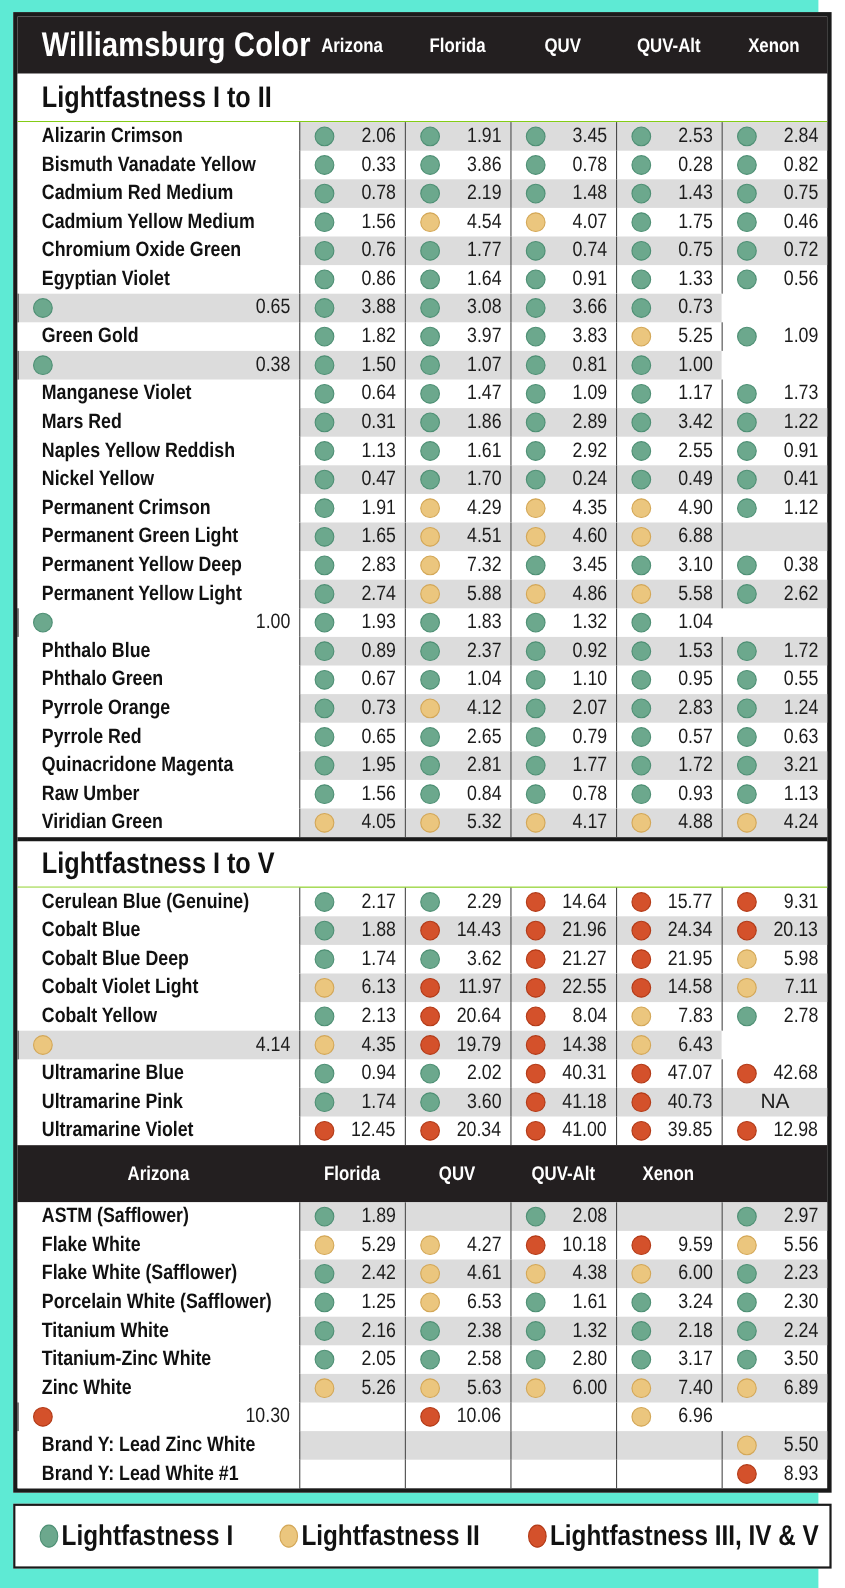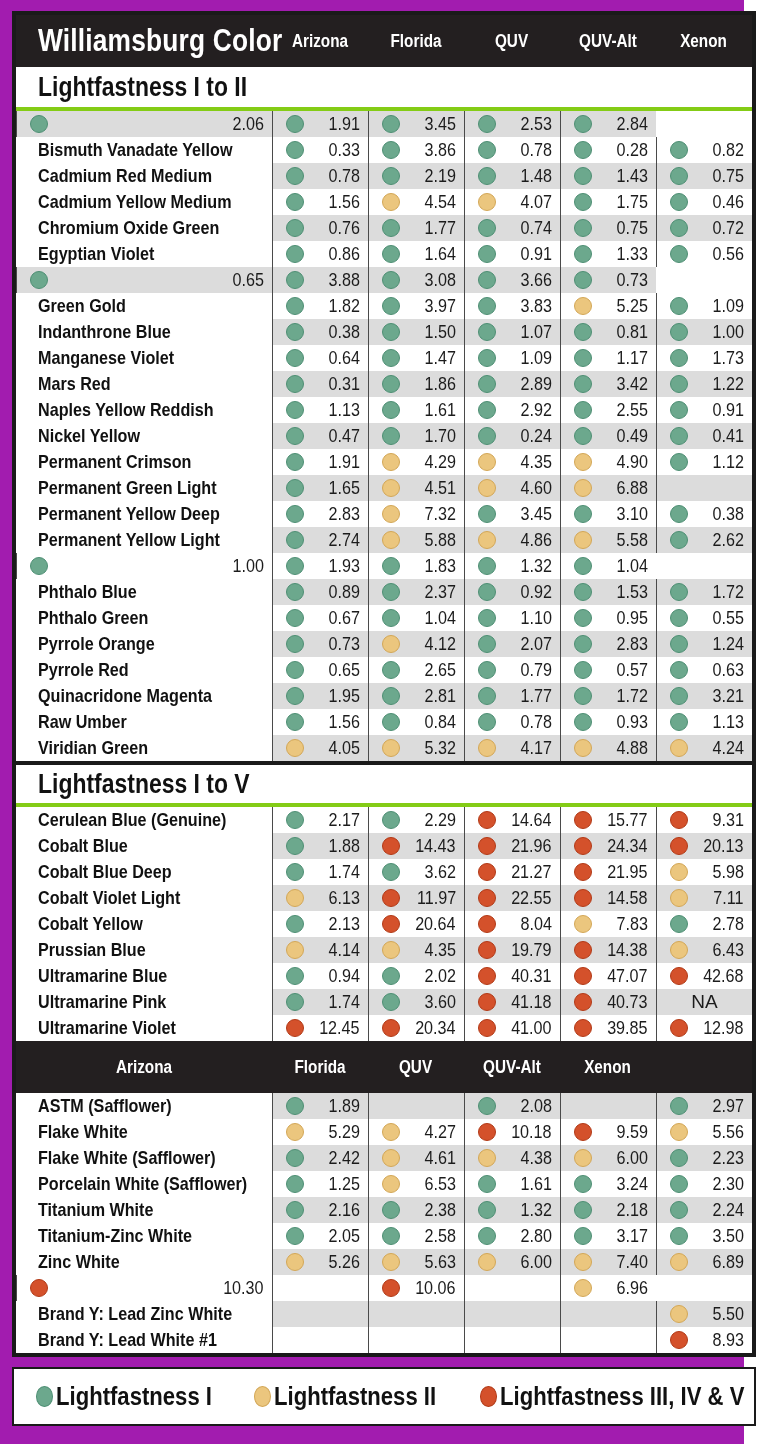--- a/index.html
+++ b/index.html
@@ -1,17 +1,17 @@
 <!DOCTYPE html>
 <html><head>
 <meta charset="utf-8">
 <style>
   * { box-sizing: border-box; margin: 0; padding: 0; }
   html,body { width: 768px; background: #ffffff; font-family: "Liberation Sans", sans-serif; }
-  .page { position: relative; width: 744px; height: 1444px; background: #a21caf; }
+  .page { position: relative; width: 744px; height: 1444px; background: #5eead4; }
 
   .table-box {
     position: absolute; left: 12px; top: 11px; width: 744px;
     border: 4px solid #1a1a1a; background: #fff;
   }
 
   
   .bar, .row { display: grid; grid-template-columns: 256px repeat(5, 96px); }
 
   
@@ -22,21 +22,21 @@
   .colh { color: #fff; font-weight: bold; font-size: 18px; }
 
   
   .cnd { display: inline-block; transform: scaleX(0.85); transform-origin: 0 50%; white-space: nowrap; }
   .cnd-c { display: inline-block; transform: scaleX(0.85); transform-origin: 50% 50%; white-space: nowrap; }
   .cnd-r { display: inline-block; transform: scaleX(0.85); transform-origin: 100% 50%; white-space: nowrap; }
 
   
   .section-title {
     height: 44px; display: flex; align-items: center; padding-left: 22px;
-    background: #fff; border-bottom: 4px solid #84cc16;
+    background: #fff; border-bottom: 1px solid #84cc16;
   }
   .section-title.short { height: 42px; }
   .section-title span { font-weight: bold; font-size: 27px; color: #111; }
 
   .thick-divider { height: 4px; background: #1a1a1a; }
 
   
   .row { height: 26px; }
   .name-cell { display: flex; align-items: center; padding-left: 22px; background: #fff; }
   .name-cell span { font-weight: bold; font-size: 19px; color: #111; }
@@ -75,20 +75,23 @@
       <div class="colcell"><span class="cnd-c colh">QUV</span></div>
       <div class="colcell"><span class="cnd-c colh">QUV-Alt</span></div>
       <div class="colcell"><span class="cnd-c colh">Xenon</span></div>
     </div>
 
     <div class="section-title">
       <span class="cnd">Lightfastness I to II</span>
     </div>
     <div id="rows-0">
         <div class="row">
+          <div class="name-cell">
+            <span class="cnd">Alizarin Crimson</span>
+          </div>
           <div class="cell striped">
             <span class="dot" style="background: rgb(108, 168, 141); border: 1px solid rgb(78, 143, 116);"></span>
             <span class="val"><span class="cnd-r">2.06</span></span>
           </div>
           <div class="cell striped">
             <span class="dot" style="background: rgb(108, 168, 141); border: 1px solid rgb(78, 143, 116);"></span>
             <span class="val"><span class="cnd-r">1.91</span></span>
           </div>
           <div class="cell striped">
             <span class="dot" style="background: rgb(108, 168, 141); border: 1px solid rgb(78, 143, 116);"></span>
@@ -269,23 +272,20 @@
           <div class="cell">
             <span class="dot" style="background: rgb(235, 198, 126); border: 1px solid rgb(211, 167, 87);"></span>
             <span class="val"><span class="cnd-r">5.25</span></span>
           </div>
           <div class="cell">
             <span class="dot" style="background: rgb(108, 168, 141); border: 1px solid rgb(78, 143, 116);"></span>
             <span class="val"><span class="cnd-r">1.09</span></span>
           </div>
         </div>
         <div class="row">
-          <div class="name-cell">
-            <span class="cnd">Indanthrone Blue</span>
-          </div>
           <div class="cell striped">
             <span class="dot" style="background: rgb(108, 168, 141); border: 1px solid rgb(78, 143, 116);"></span>
             <span class="val"><span class="cnd-r">0.38</span></span>
           </div>
           <div class="cell striped">
             <span class="dot" style="background: rgb(108, 168, 141); border: 1px solid rgb(78, 143, 116);"></span>
             <span class="val"><span class="cnd-r">1.50</span></span>
           </div>
           <div class="cell striped">
             <span class="dot" style="background: rgb(108, 168, 141); border: 1px solid rgb(78, 143, 116);"></span>
@@ -821,23 +821,20 @@
           <div class="cell">
             <span class="dot" style="background: rgb(235, 198, 126); border: 1px solid rgb(211, 167, 87);"></span>
             <span class="val"><span class="cnd-r">7.83</span></span>
           </div>
           <div class="cell">
             <span class="dot" style="background: rgb(108, 168, 141); border: 1px solid rgb(78, 143, 116);"></span>
             <span class="val"><span class="cnd-r">2.78</span></span>
           </div>
         </div>
         <div class="row">
-          <div class="name-cell">
-            <span class="cnd">Prussian Blue</span>
-          </div>
           <div class="cell striped">
             <span class="dot" style="background: rgb(235, 198, 126); border: 1px solid rgb(211, 167, 87);"></span>
             <span class="val"><span class="cnd-r">4.14</span></span>
           </div>
           <div class="cell striped">
             <span class="dot" style="background: rgb(235, 198, 126); border: 1px solid rgb(211, 167, 87);"></span>
             <span class="val"><span class="cnd-r">4.35</span></span>
           </div>
           <div class="cell striped">
             <span class="dot" style="background: rgb(212, 81, 43); border: 1px solid rgb(178, 58, 23);"></span>

